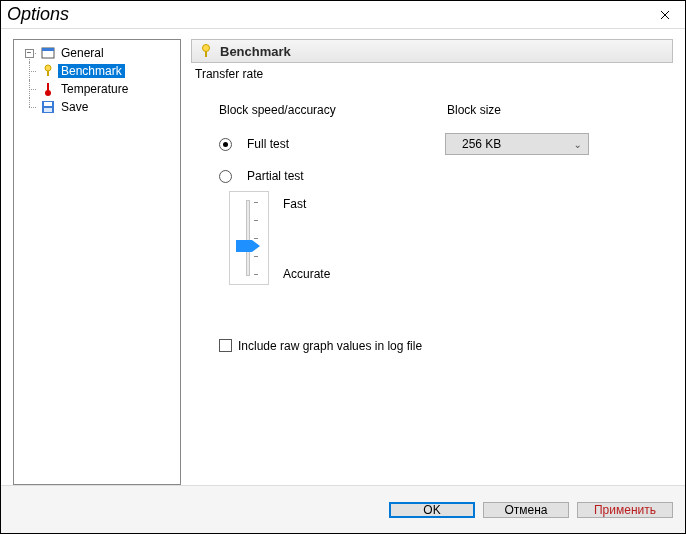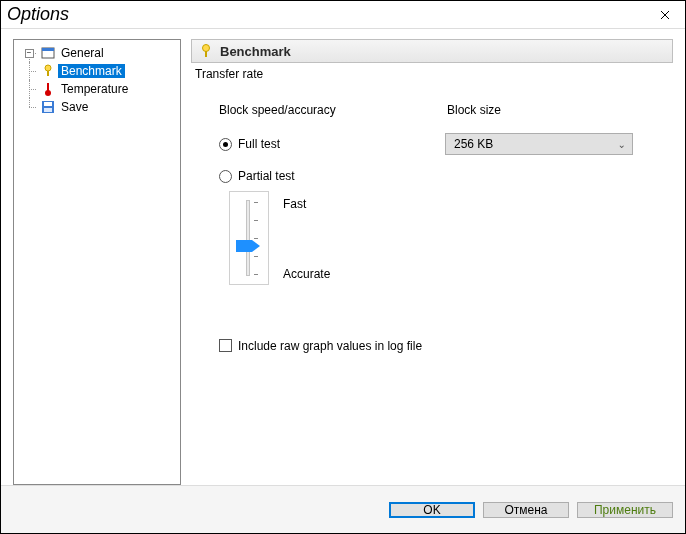--- a/index.html
+++ b/index.html
@@ -20,40 +20,40 @@
 .tree-icon { width: 16px; height: 16px; display: flex; align-items: center; justify-content: center; }
 .tree-label { padding: 0 3px; }
 .tree-label.selected { background: #0078d7; color: #fff; }
 .content { flex: 1; position: relative; }
 .panel-header { height: 24px; background: linear-gradient(#f5f5f5,#e7e7e7); border: 1px solid #bfbfbf; display: flex; align-items: center; gap: 6px; padding: 0 6px; }
 .panel-header .hdr-icon { width: 16px; height: 16px; }
 .panel-header .hdr-text { font-weight: bold; font-size: 13px; color: #2a2a2a; }
 .group-label { position: absolute; top: 28px; left: 4px; font-size: 12px; color: #000; }
 .lbl-speed { position: absolute; top: 64px; left: 28px; }
 .lbl-block { position: absolute; top: 64px; left: 256px; }
-.radio-row { display: flex; align-items: center; gap: 6px; }
+.radio-row { display: flex; align-items: center; gap: 15px; }
 .radio-full { position: absolute; top: 98px; left: 28px; }
 .radio-partial { position: absolute; top: 130px; left: 28px; }
 .radio { width: 13px; height: 13px; border: 1px solid #555; border-radius: 50%; display: flex; align-items: center; justify-content: center; background: #fff; }
 .radio.checked::after { content: ""; width: 5px; height: 5px; background: #000; border-radius: 50%; }
-.select-block { position: absolute; top: 94px; left: 254px; width: 188px; height: 22px; border: 1px solid #adadad; background: #e1e1e1; display: flex; align-items: center; justify-content: space-between; padding: 0 6px 0 8px; cursor: pointer; }
+.select-block { position: absolute; top: 94px; left: 254px; width: 144px; height: 22px; border: 1px solid #adadad; background: #e1e1e1; display: flex; align-items: center; justify-content: space-between; padding: 0 6px 0 16px; cursor: pointer; }
 .chev { font-size: 10px; color: #555; }
 .slider-box { position: absolute; top: 152px; left: 38px; width: 40px; height: 94px; border: 1px solid #d0d0d0; background: #fff; }
 .slider-track { position: absolute; left: 16px; top: 8px; width: 4px; bottom: 8px; background: #eaeaea; border: 1px solid #c4c4c4; }
 .slider-ticks { position: absolute; left: 24px; top: 10px; bottom: 10px; width: 6px; }
 .slider-ticks span { position: absolute; left: 0; width: 4px; height: 1px; background: #888; }
 .slider-thumb { position: absolute; left: 6px; width: 24px; height: 12px; }
 .lbl-fast { position: absolute; top: 158px; left: 92px; }
 .lbl-accurate { position: absolute; top: 228px; left: 92px; }
 .check-row { position: absolute; top: 300px; left: 28px; display: flex; align-items: flex-start; gap: 6px; }
 .checkbox { width: 13px; height: 13px; border: 1px solid #555; background: #fff; }
 .button-row { position: absolute; left: 0; right: 0; bottom: 0; height: 48px; border-top: 1px solid #ddd; display: flex; align-items: center; justify-content: flex-end; gap: 8px; padding: 0 12px; background: #f5f5f5; }
 .btn { min-width: 86px; height: 16px; border: 1px solid #adadad; background: #e1e1e1; display: flex; align-items: center; justify-content: center; cursor: pointer; padding: 0 16px; }
 .btn.default { border: 1px solid #0078d7; box-shadow: inset 0 0 0 1px #0078d7; }
-.btn.disabled { color: #4d7c0f; cursor: default; }
+.btn.disabled { color: #b91c1c; cursor: default; }
 </style>
 </head>
 <body>
 
 <div class="window">
   <div class="titlebar">
     <span class="titlebar-text">Options</span>
     <div class="close-btn">
       <svg width="10" height="10" viewBox="0 0 10 10">
           <path d="M1 1 L9 9 M9 1 L1 9" stroke="#000" stroke-width="1"></path>

